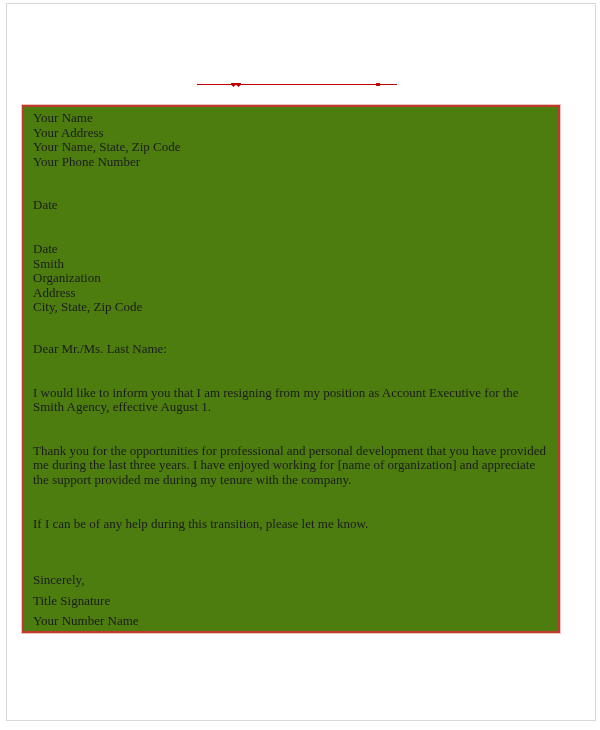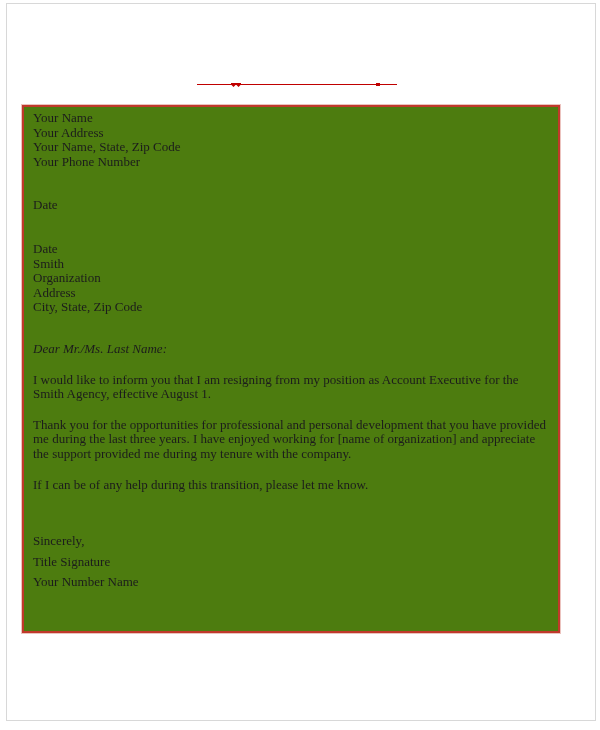--- a/index.html
+++ b/index.html
@@ -59,22 +59,22 @@
     box-sizing: border-box;
     border: 2px solid #c0392b;
     box-shadow: 0 0 0 1px rgba(192, 57, 43, 0.30);
     padding: 4px 10px 0 9px;
     font-size: 13px;
     line-height: 14.6px;
     background: #4d7c0f;
   }
   .line { white-space: nowrap; }
   .block-gap   { margin-top: 29px; }
-  .salutation  { margin-top: 27px; font-style: italic; }
-  .paragraph   { margin-top: 16px; margin-bottom: 0; }
+  .salutation  { margin-top: 27px; }
+  .paragraph   { margin-top: 29px; margin-bottom: 0; }
   .closing-block { margin-top: 42px; }
   .closing-line  { margin-bottom: 6px; }
 </style>
 </head>
 <body>
 
 <div class="page-frame"></div>
 
 <div class="decor-line">
   <span class="decor-mark-a"></span>

